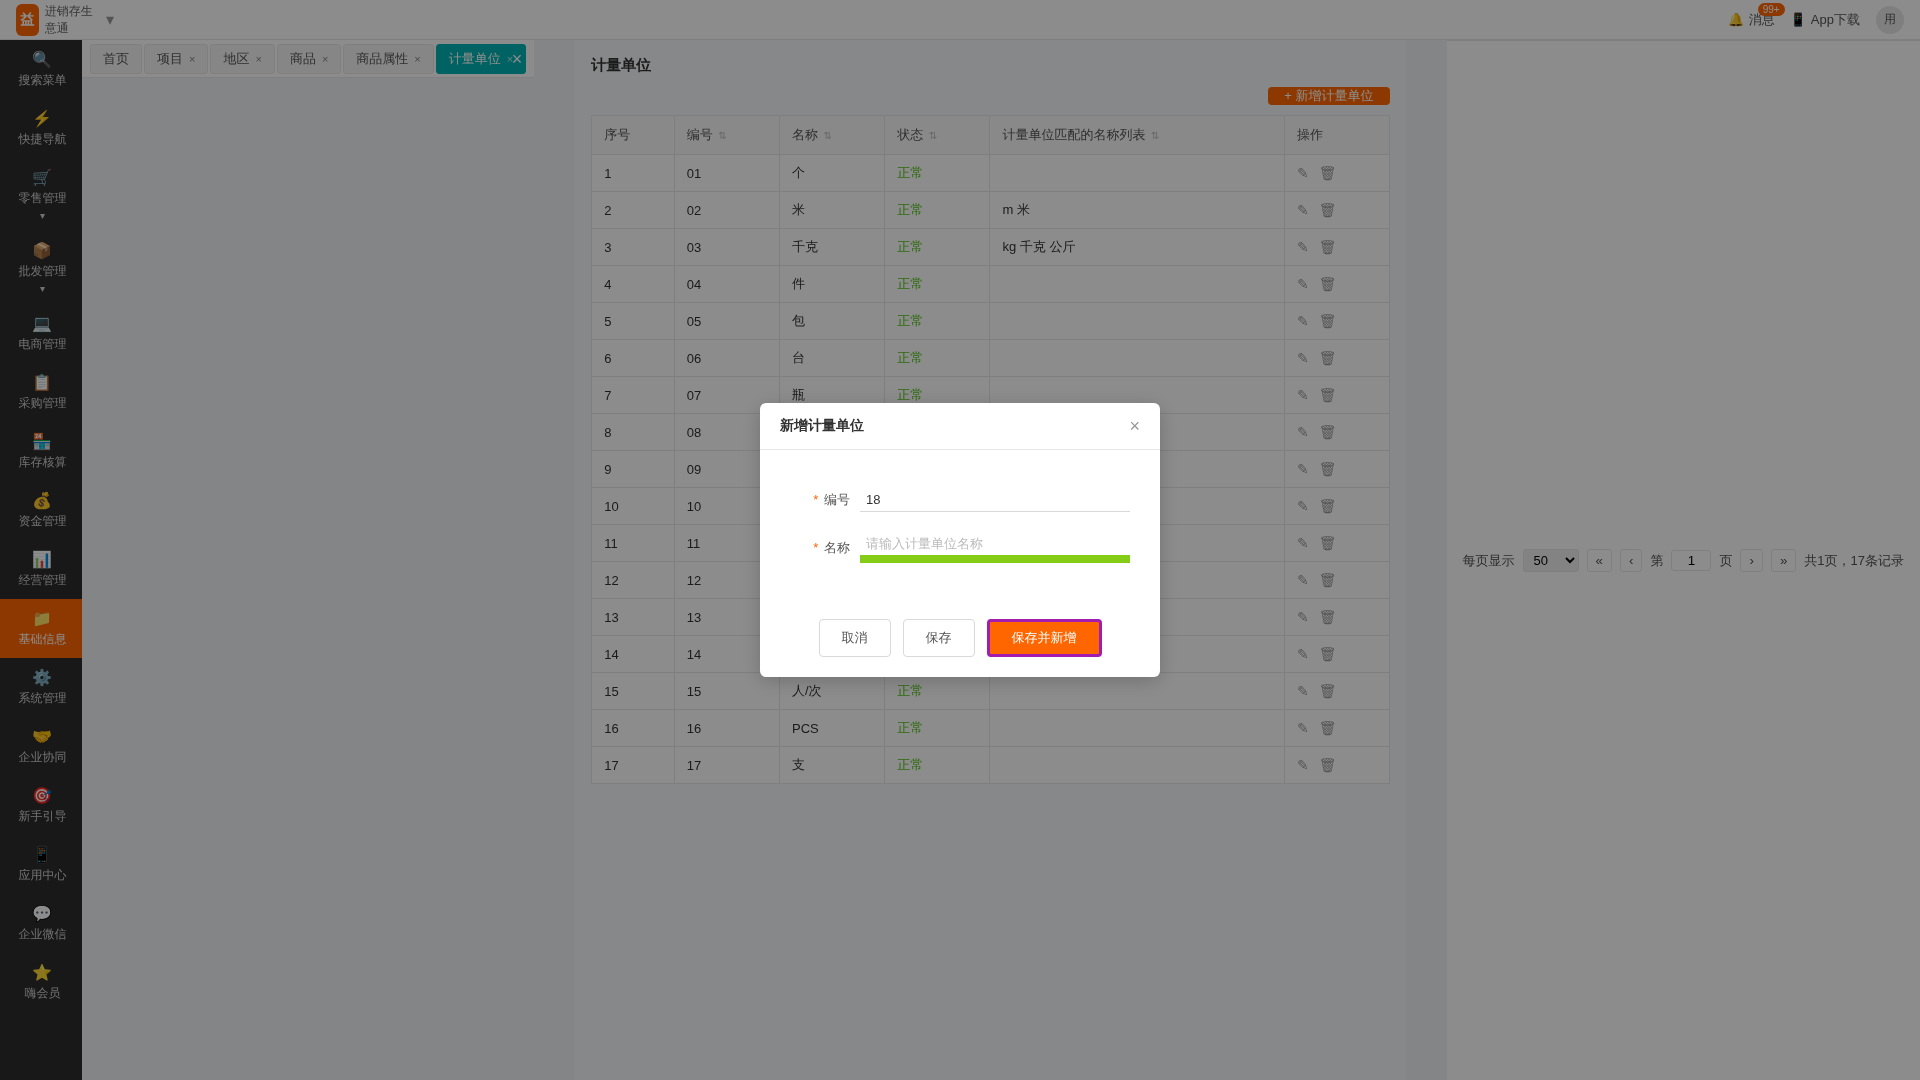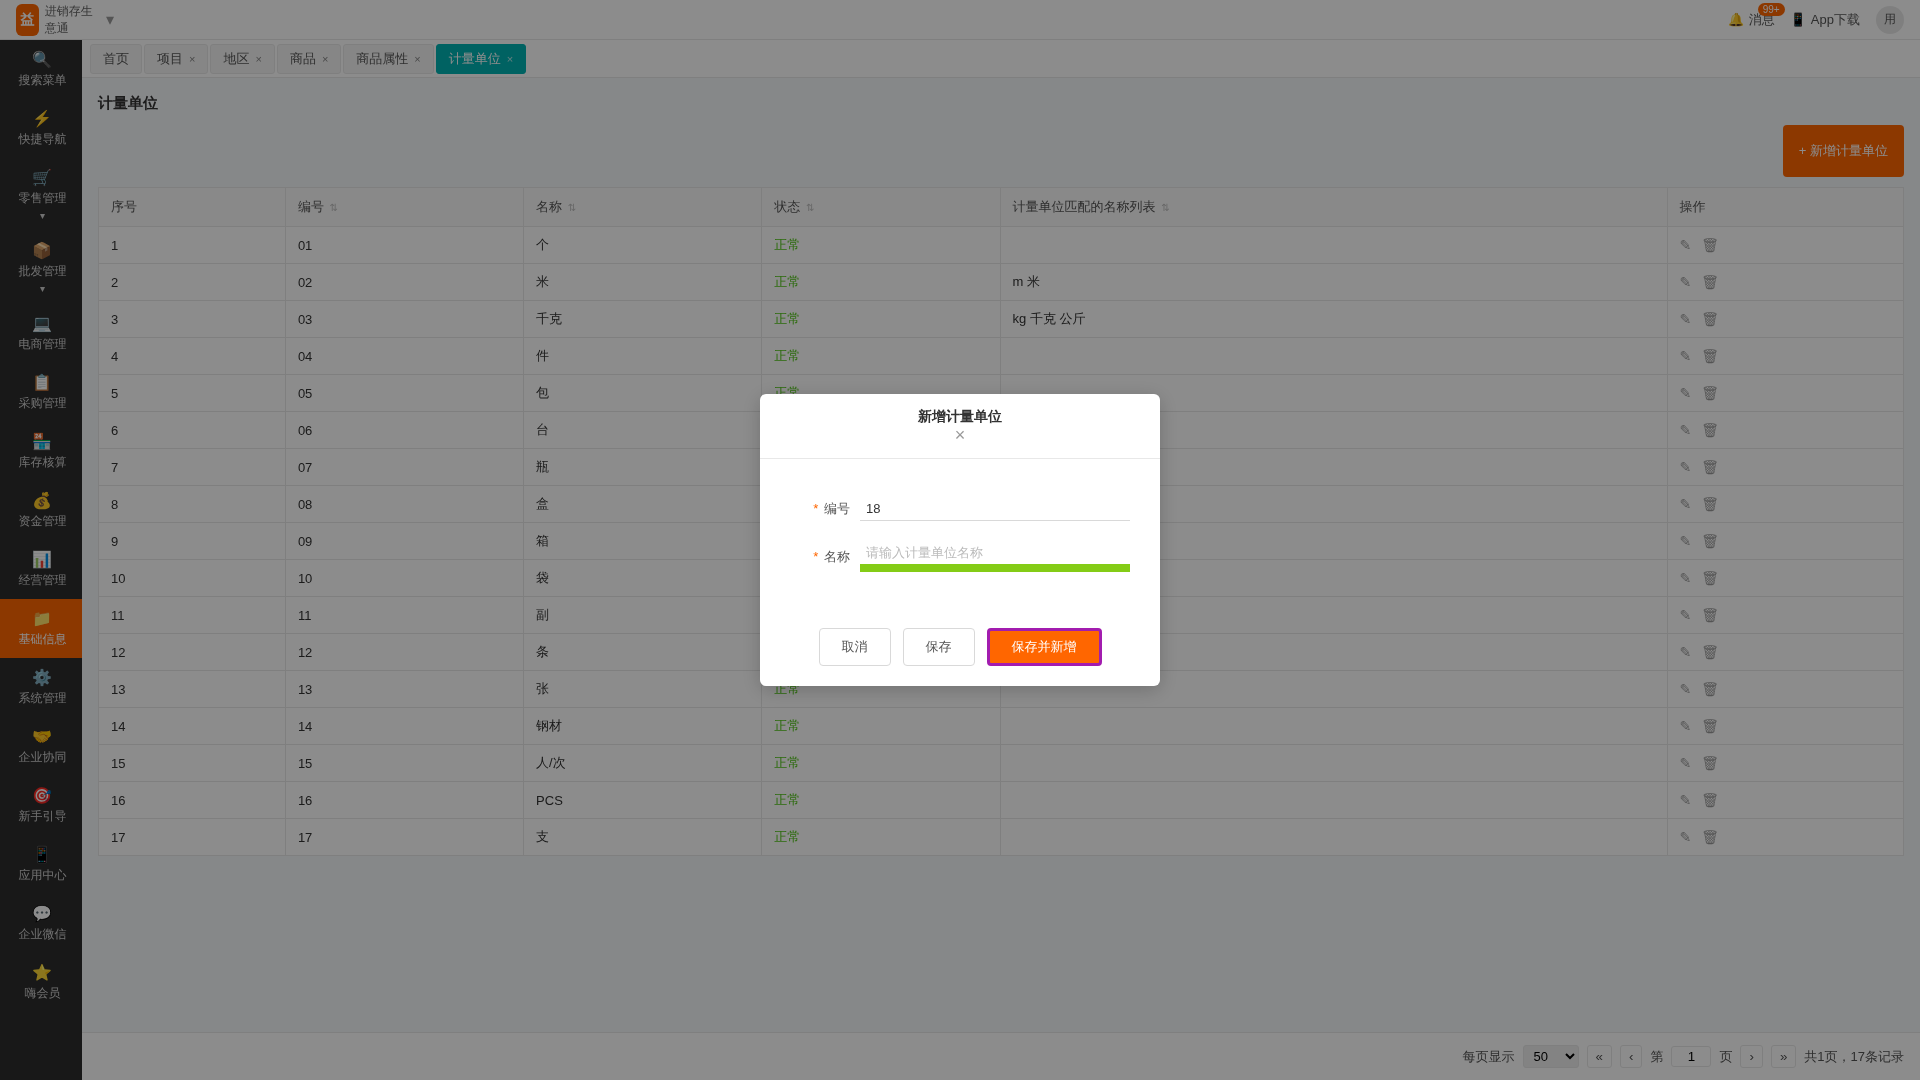--- a/index.html
+++ b/index.html
@@ -50,21 +50,21 @@
       cursor: pointer;
       text-align: center;
       gap: 3px;
       min-height: 50px;
       border-left: 3px solid transparent;
     }
     .sidebar-item.active { background: #f60; color: #fff; border-left-color: #f60; }
     .sidebar-icon { font-size: 16px; }
 
     
-    .main-content { flex: 1; display: flex; flex-direction: column; overflow: hidden; }
+    .main-content { flex: 1; display: flex; flex-direction: row; overflow: hidden; gap: 41px; }
 
     
     .tab-bar {
       background: #fff;
       display: flex;
       align-items: center;
       border-bottom: 1px solid #e8e8e8;
       height: 38px;
       padding: 0 8px;
       gap: 2px;
@@ -87,21 +87,21 @@
     .tab-close { font-size: 11px; color: inherit; margin-left: 2px; opacity: 0.7; }
     .tab-close-btn { color: #fff; background: none; border: none; cursor: pointer; font-size: 18px; position: absolute; right: 12px; top: 50%; transform: translateY(-50%); line-height: 1; }
 
     
     .page-area { flex: 1; overflow-y: auto; padding: 16px; background: #f5f7fa; position: relative; }
 
     .page-title { font-size: 15px; font-weight: bold; color: #333; margin-bottom: 12px; }
 
     
     .table-controls { display: flex; justify-content: flex-end; margin-bottom: 10px; }
-    .add-btn { background: #f60; color: #fff; border: none; padding: 17px 16px; border-radius: 4px; font-size: 13px; cursor: pointer; font-family: inherit; }
+    .add-btn { background: #f60; color: #fff; border: none; padding: 0 16px; border-radius: 4px; font-size: 13px; cursor: pointer; font-family: inherit; }
 
     
     .data-table { width: 100%; border-collapse: collapse; background: #fff; font-size: 13px; }
     .data-table th {
       background: #fafafa;
       border: 1px solid #e8e8e8;
       padding: 10px 12px;
       text-align: left;
       color: #555;
       font-weight: normal;
@@ -154,21 +154,20 @@
     }
     .modal-header {
       padding: 14px 20px;
       border-bottom: 1px solid #e8e8e8;
       display: flex;
       align-items: center;
       justify-content: space-between;
       font-size: 14px;
       font-weight: bold;
       color: #333;
-      flex-direction: column;
     }
     .modal-close { background: none; border: none; cursor: pointer; font-size: 18px; color: #999; line-height: 1; }
     .modal-body { padding: 24px 30px; }
     .form-row { display: flex; align-items: center; margin-bottom: 20px; margin-top: 14px; }
     .form-label { width: 60px; text-align: right; margin-right: 10px; color: #555; font-size: 13px; flex-shrink: 0; }
     .form-label .required { color: #f60; margin-right: 2px; }
     .form-input {
       flex: 1;
       border: none;
       border-bottom: 1px solid #d9d9d9;

